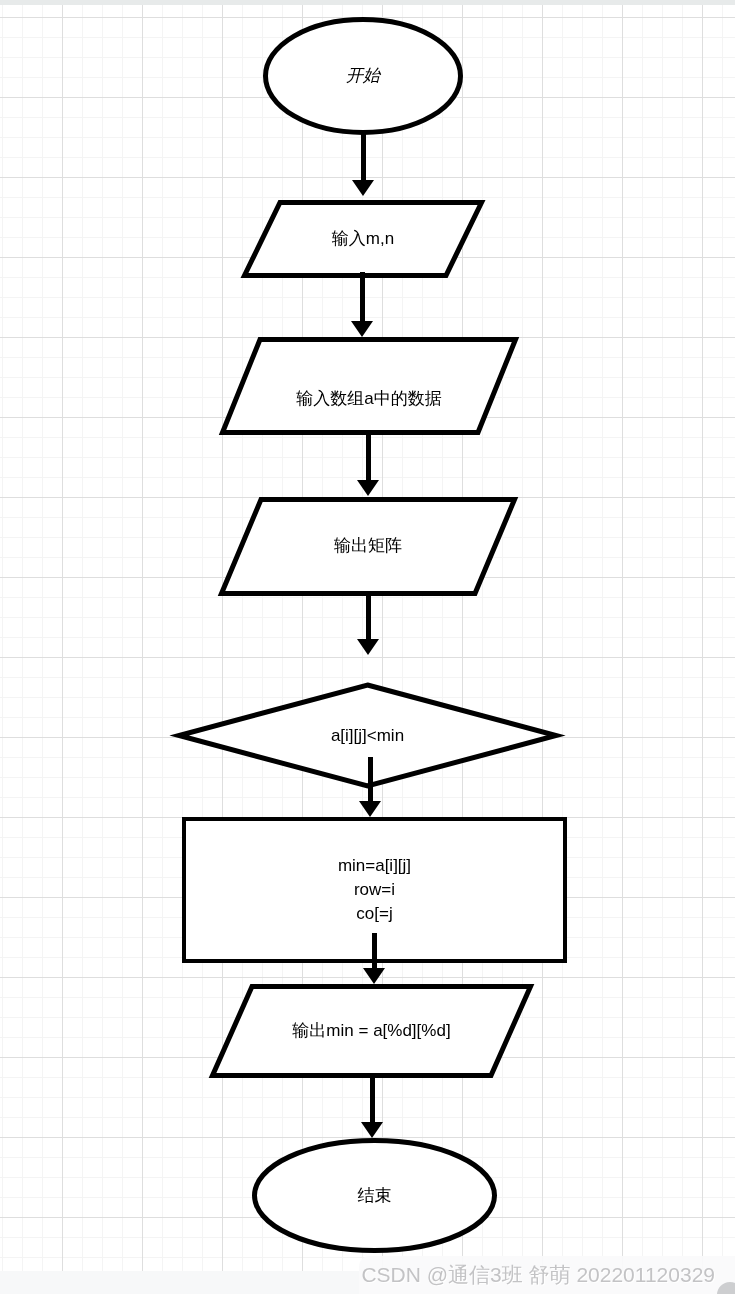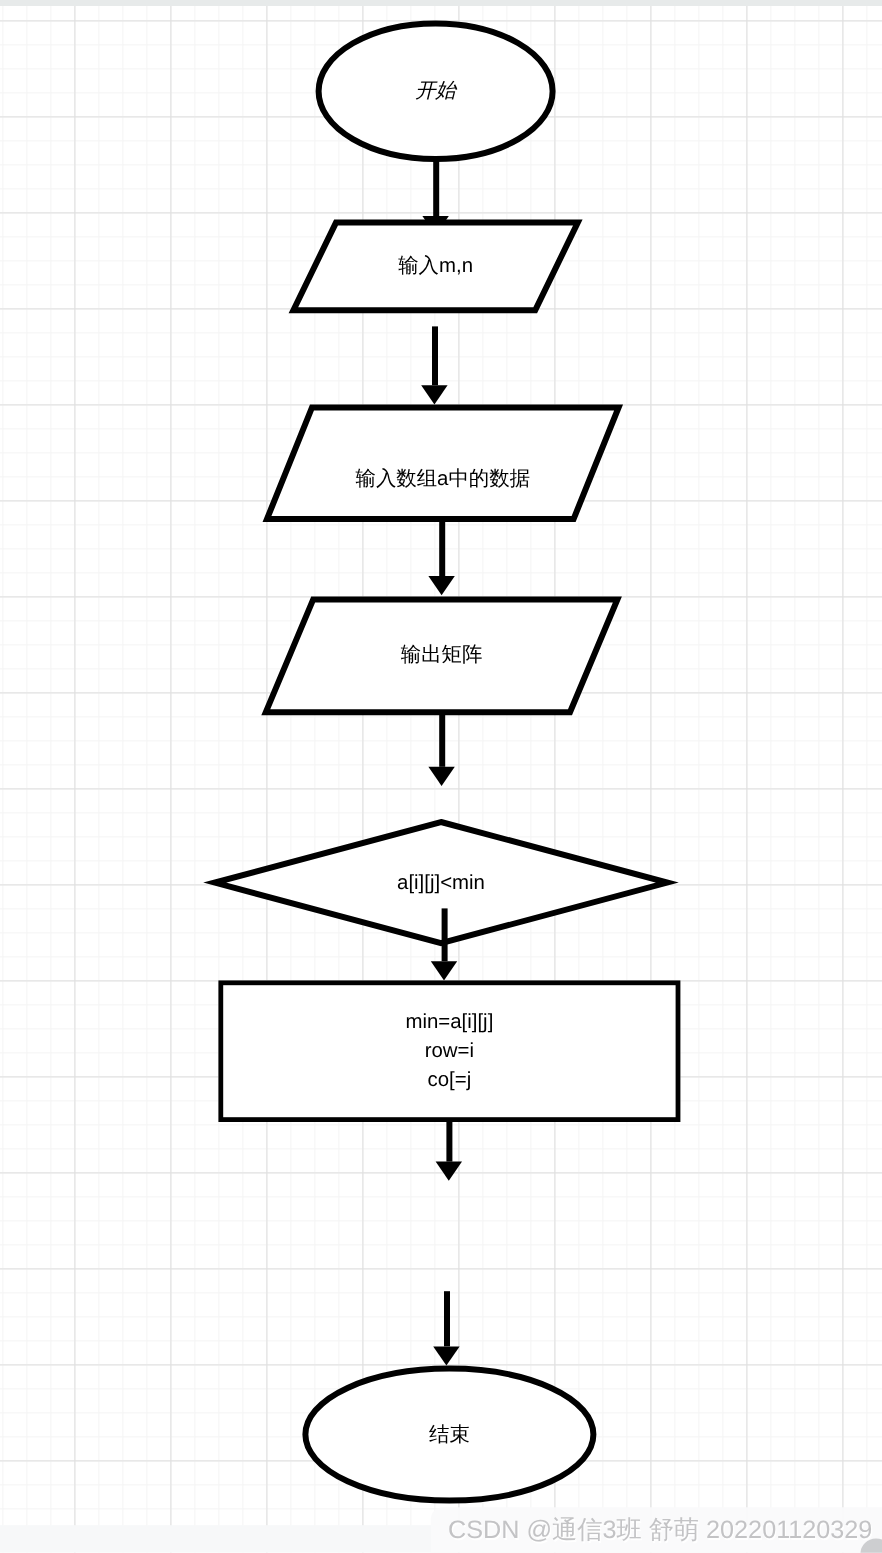--- a/index.html
+++ b/index.html
@@ -56,21 +56,21 @@
     border-left: 11px solid transparent;
     border-right: 11px solid transparent;
     border-top: 16px solid #000;
   }
   .watermark-box {
     position: absolute; right: 0; bottom: 0;
     width: 376px; height: 38px;
     background: rgba(250, 250, 251, 0.92);
     border-top-left-radius: 10px;
     display: flex; align-items: center; justify-content: flex-end;
-    padding-right: 8px; box-sizing: border-box;
+    padding-right: 20px; box-sizing: border-box;
   }
   .watermark-text {
     font-size: 21px;
     color: #c3c3c5;
     text-shadow: 1px 1px 0 #ffffff;
     white-space: nowrap;
   }
   .corner-blob {
     position: absolute; right: -8px; bottom: -14px;
     width: 26px; height: 26px; border-radius: 50%;
@@ -89,21 +89,21 @@
       <ellipse cx="100" cy="59" rx="97.5" ry="56.5" fill="#ffffff" stroke="#000000" stroke-width="5"></ellipse>
     </svg>
     <span class="label">开始</span>
   </div>
 
   <div class="arrow" style="left:352px; top:133px;">
     <div class="arrow-line" style="height:47px;"></div>
     <div class="arrow-head"></div>
   </div>
 
-  <div class="node" style="left:242px; top:183px; width:242px; height:78px;">
+  <div class="node" style="left:242px; top:200px; width:242px; height:78px;">
     <svg width="242" height="78" viewBox="0 0 242 78">
       <polygon points="38,2.5 239.5,2.5 204,75.5 2.5,75.5" fill="#ffffff" stroke="#000000" stroke-width="5"></polygon>
     </svg>
     <span class="label">输入m,n</span>
   </div>
 
   <div class="arrow" style="left:351px; top:272px;">
     <div class="arrow-line" style="height:49px;"></div>
     <div class="arrow-head"></div>
   </div>
@@ -137,34 +137,40 @@
       <polygon points="192.5,3 381,53.5 192.5,104 4,53.5" fill="#ffffff" stroke="#000000" stroke-width="5"></polygon>
     </svg>
     <span class="label">a[i][j]&lt;min</span>
   </div>
 
   <div class="arrow" style="left:359px; top:757px;">
     <div class="arrow-line" style="height:44px;"></div>
     <div class="arrow-head"></div>
   </div>
 
-  <div class="node" style="left:182px; top:817px; width:385px; height:118px;border-radius:11px;">
+  <div class="node" style="left:182px; top:817px; width:385px; height:146px;border-radius:11px;">
     <div class="rect-shape"></div>
     <div class="label multiline">
       <div>min=a[i][j]</div>
       <div>row=i</div>
       <div>co[=j</div>
     </div>
   </div>
 
   <div class="arrow" style="left:363px; top:933px;">
     <div class="arrow-line" style="height:35px;"></div>
     <div class="arrow-head"></div>
   </div>
 
+  <div class="node" style="left:210px; top:984px; width:323px; height:94px;">
+    <svg width="323" height="94" viewBox="0 0 323 94">
+      <polygon points="42,2.5 320.5,2.5 281,91.5 2.5,91.5" fill="#ffffff" stroke="#000000" stroke-width="5"></polygon>
+    </svg>
+    <span class="label">输出min = a[%d][%d]</span>
+  </div>
 
   <div class="arrow" style="left:361px; top:1076px;">
     <div class="arrow-line" style="height:46px;"></div>
     <div class="arrow-head"></div>
   </div>
 
   <div class="node" style="left:252px; top:1138px; width:245px; height:115px;">
     <svg width="245" height="115" viewBox="0 0 245 115">
       <ellipse cx="122.5" cy="57.5" rx="120" ry="55" fill="#ffffff" stroke="#000000" stroke-width="5"></ellipse>
     </svg>

